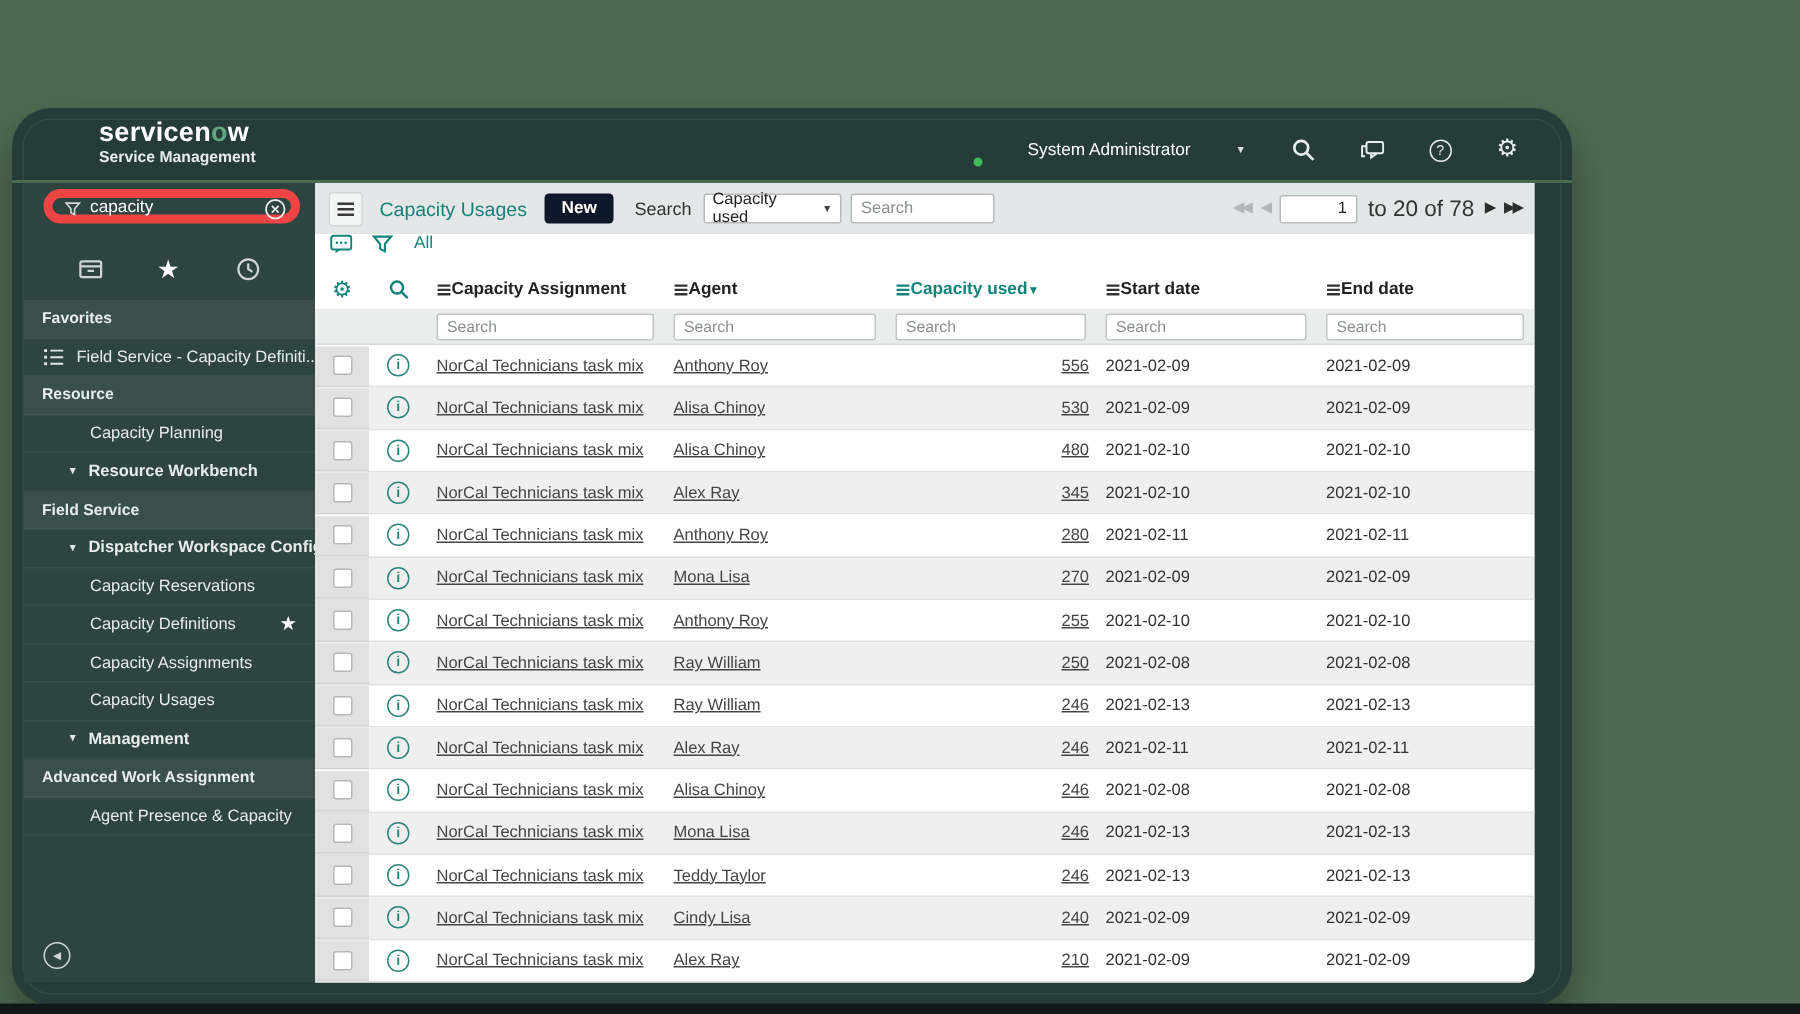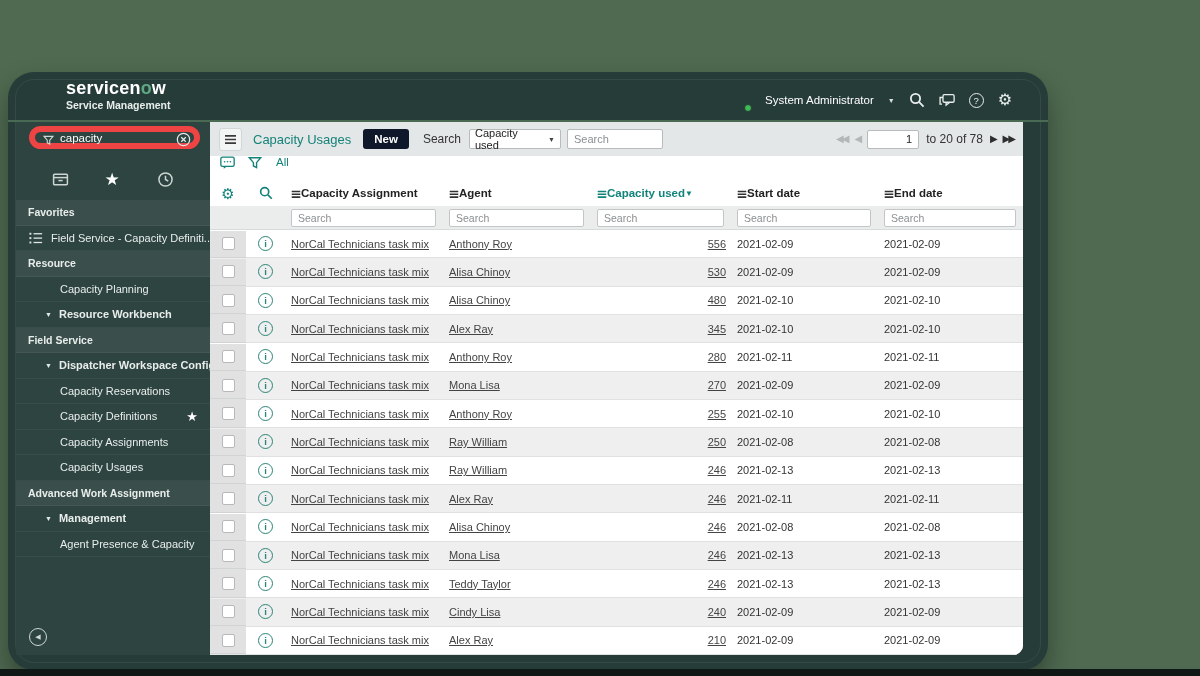--- a/index.html
+++ b/index.html
@@ -24,21 +24,21 @@
 
   
   .app-header {
     position:absolute; left:8px; top:72px; width:1040px; height:48px;
     display:flex; align-items:flex-end; padding:0 36px 9px 48px; color:#eef3f1;
   }
   .logo { display:flex; align-items:baseline;flex-direction:column; }
   .logo-main { font-size:18px; font-weight:700; letter-spacing:.2px; color:#fff; }
   .logo-accent { color:#5fa884; }
   .logo-product { font-size:10.5px; font-weight:700; color:#e7edeb; margin-left:10px; }
-  .header-right { margin-left:auto; display:flex; align-items:center; gap:14px; }
+  .header-right { margin-left:auto; display:flex; align-items:center; gap:30px; }
   .avatar-wrap { position:relative; width:22px; height:22px; }
   .avatar {
     width:22px; height:22px; border-radius:50%;
     background:radial-gradient(circle at 50% 32%, #e9c79c 0 34%, #a5734e 52%, #46586b 66%, #2f3f4e 100%);
   }
   .presence-dot {
     position:absolute; right:-1px; bottom:-1px; width:8px; height:8px; border-radius:50%;
     background:#3fba54; border:1.5px solid #263c39;
   }
   .user-name { font-size:11.5px; color:#fff; }
@@ -112,21 +112,21 @@
   }
   .toolbar-search::placeholder, .col-search::placeholder { color:#8a8f8f; }
   .pagination { margin-left:auto; display:flex; align-items:center; gap:7px; }
   .pg-arrow { font-size:10px; cursor:pointer; letter-spacing:-2px; line-height:1; }
   .pg-arrow.disabled { color:#b3b7b7; cursor:default; }
   .pg-arrow.active { color:#2e2e2e; }
   .pg-input {
     width:52px; height:19px; border:1px solid #b7bbbb; border-radius:2px; font-size:11px;
     text-align:right; padding:0 6px; color:#222; font-family:inherit; outline:none;
   }
-  .pg-range { font-size:12px; color:#333; }
+  .pg-range { font-size:15px; color:#333; }
 
   
   .toolbar-row2 { height:24px; background:#fff; display:flex; align-items:flex-start; padding-left:10px; gap:13px; flex:none; }
   .t2-icon { width:15px; height:14px; color:#12837a; cursor:pointer; display:inline-flex; }
   .breadcrumb-all { font-size:11.5px; color:#15837a; cursor:pointer; }
 
   
   .grid-row { display:grid; grid-template-columns:36px 39px 158px 148px 140px 147px 1fr; align-items:center; }
 
   
@@ -272,26 +272,26 @@
     <div class="nav-row item">
         <span>Capacity Definitions</span>
         <span class="row-star">★</span>
       </div>
     <div class="nav-row item">
         <span>Capacity Assignments</span>
       </div>
     <div class="nav-row item">
         <span>Capacity Usages</span>
       </div>
-    <div class="nav-row section">
-        <span>Advanced Work Assignment</span>
-      </div>
     <div class="nav-row group">
         <span class="nav-caret">▼</span>
         <span>Management</span>
+      </div>
+    <div class="nav-row section">
+        <span>Advanced Work Assignment</span>
       </div>
     <div class="nav-row item">
         <span>Agent Presence &amp; Capacity</span>
       </div>
   </div>
   <span class="collapse-btn">◀</span>
 </div>
 
 <div class="content">
 

